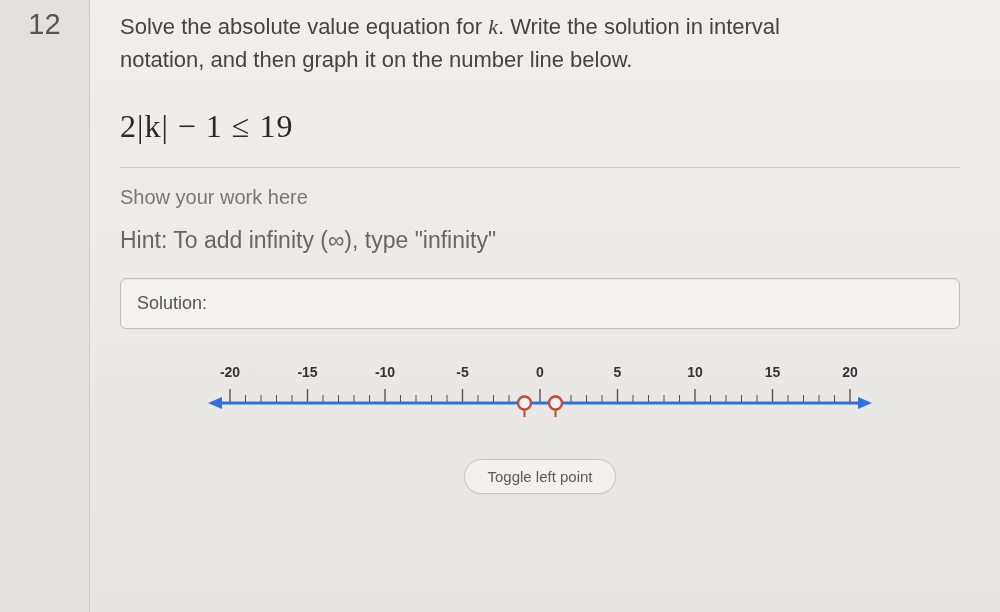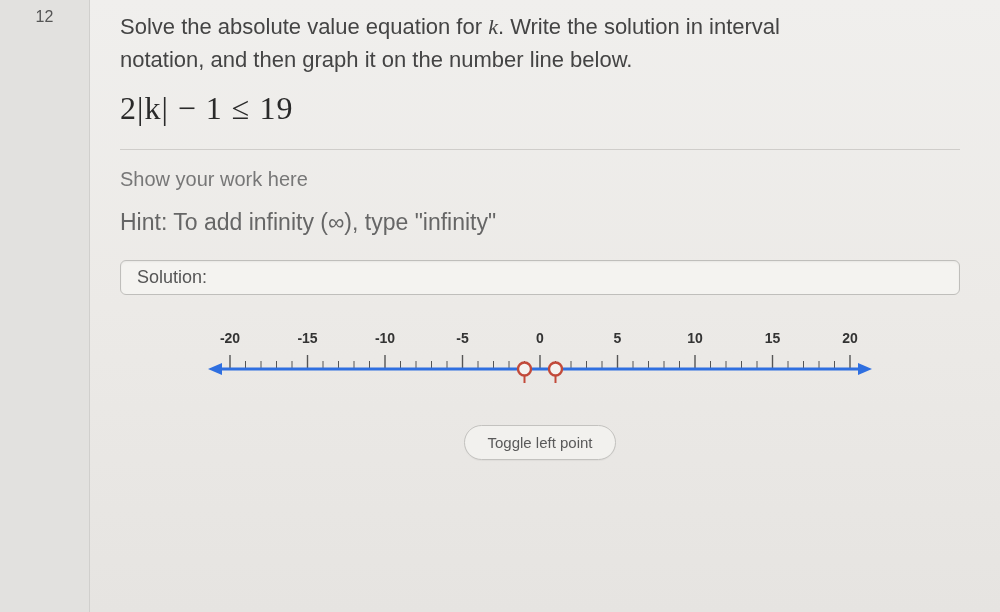--- a/index.html
+++ b/index.html
@@ -18,32 +18,32 @@
     background: linear-gradient(180deg, #f0efed 0%, #eceae7 50%, #e6e4e1 100%);
   }
   .qnum-col {
     width: 90px;
     padding-top: 8px;
     text-align: center;
     background: #e2e1df;
     border-right: 1px solid #d0cfcd;
   }
   .qnum {
-    font-size: 16px;
+    font-size: 29px;
     color: #555;
   }
   .content {
     flex: 1;
     padding: 10px 40px 10px 30px;
   }
   .prompt {
     font-size: 22px;
     line-height: 1.5;
     color: #444;
-    margin-bottom: 14px;
+    margin-bottom: 32px;
   }
   .prompt .var {
     font-family: "Times New Roman", serif;
     font-style: italic;
   }
   .equation {
     font-family: Liberation Serif, serif;
     font-size: 32px;
     color: #2a2a2a;
     margin: 8px 0 22px 0;
@@ -61,21 +61,21 @@
   }
   .hint {
     font-size: 23px;
     color: #666;
     margin-bottom: 24px;
   }
   .solution-row {
     border: 1px solid #bfbebb;
     border-radius: 6px;
     background: #f4f3f0;
-    padding: 6px 16px;
+    padding: 14px 16px;
     margin-bottom: 30px;
     box-shadow: inset 0 1px 2px rgba(0,0,0,0.05);
   }
   .solution-label {
     font-size: 18px;
     color: #555;
   }
   .numline-wrap {
     width: 680px;
     margin: 0 auto 28px auto;

